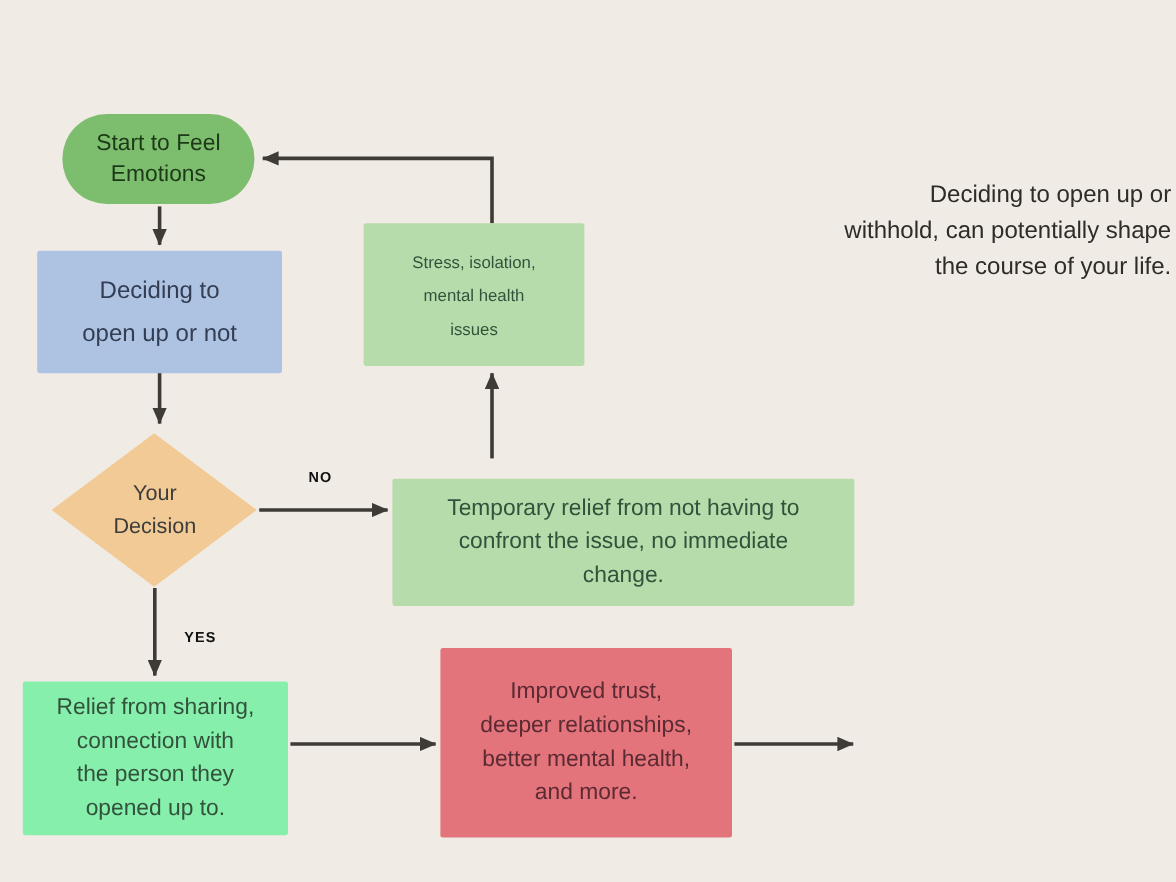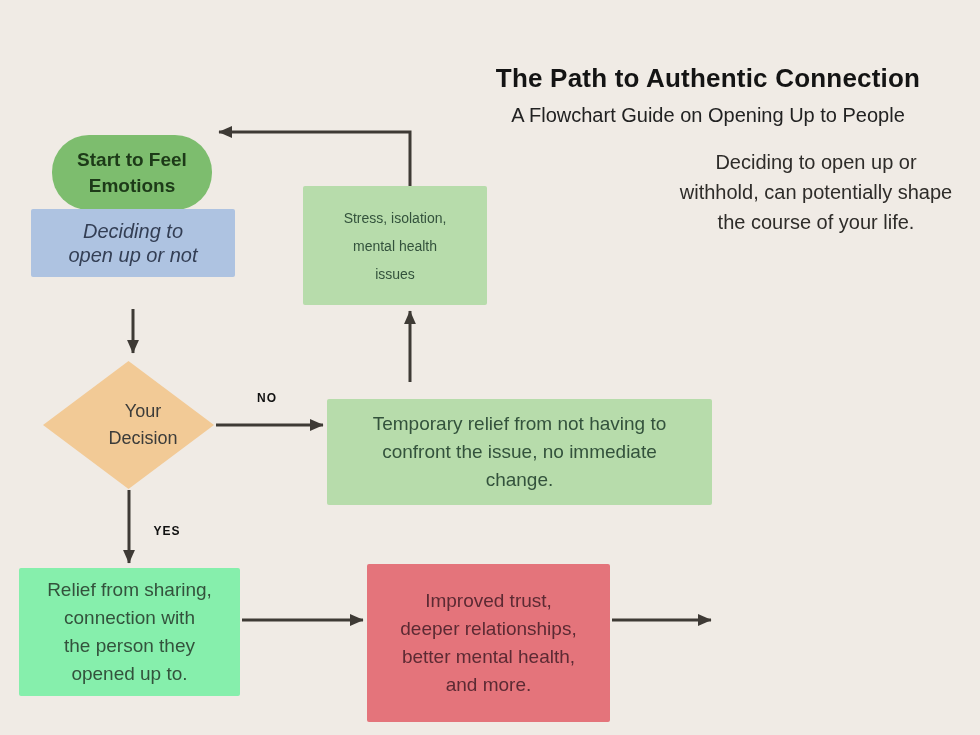--- a/index.html
+++ b/index.html
@@ -17,65 +17,61 @@
   }
   .title{
     font-size:26px;font-weight:bold;color:#141414;
     letter-spacing:.2px;line-height:32px;margin:0;
   }
   .subtitle{
     font-size:20px;color:#222;line-height:26px;margin-top:8px;
   }
   .description{
     position:absolute;left:656px;top:147px;width:320px;
-    text-align:center;font-size:20px;line-height:30px;color:#2e2c29;
+    text-align:right;font-size:20px;line-height:30px;color:#2e2c29;
     white-space:pre-line;
   }
   
   .node{
     position:absolute;display:flex;align-items:center;justify-content:center;
     text-align:center;box-sizing:border-box;white-space:pre-line;
   }
-  .terminator{border-radius:37px;font-weight:bold;margin-top:40px;}
+  .terminator{border-radius:37px;font-weight:normal;}
   #node-start{left:52px;top:95px;width:160px;height:75px;font-size:19px;line-height:26px;}
-  #node-deciding{left:31px;top:209px;width:204px;height:68px;font-size:20px;line-height:24px;border-radius:2px;font-style:italic;}
+  #node-deciding{left:31px;top:209px;width:204px;height:102px;font-size:20px;line-height:36px;border-radius:2px;}
   #node-stress{left:303px;top:186px;width:184px;height:119px;font-size:14px;line-height:28px;border-radius:2px;}
   #diamond-shape{
     position:absolute;left:43px;top:361px;width:171px;height:128px;
     clip-path:polygon(50% 0,100% 50%,50% 100%,0 50%);
   }
   #node-decision-label{
-    position:absolute;left:72px;top:361px;width:142px;height:128px;
+    position:absolute;left:58px;top:361px;width:142px;height:128px;
     display:flex;align-items:center;justify-content:center;text-align:center;
     font-size:18px;line-height:27px;white-space:pre-line;
   }
   #node-temporary{left:327px;top:399px;width:385px;height:106px;font-size:19px;line-height:28px;border-radius:2px;}
   #node-relief{left:19px;top:568px;width:221px;height:128px;font-size:19px;line-height:28px;border-radius:2px;}
-  #node-improved{left:367px;top:564px;width:243px;height:158px;font-size:19px;line-height:28px;border-radius:2px;}
+  #node-improved{left:367px;top:540px;width:243px;height:158px;font-size:19px;line-height:28px;border-radius:2px;}
   #node-success{left:715px;top:587px;width:162px;height:70px;font-size:24px;border-radius:35px;letter-spacing:.3px;}
   
   .edge-label{
     position:absolute;font-size:12px;font-weight:bold;color:#111;
     letter-spacing:1px;
   }
   #label-no{left:243px;top:391px;width:48px;text-align:center;}
   #label-yes{left:143px;top:524px;width:48px;text-align:center;}
   
   #arrow-layer{position:absolute;left:0;top:0;pointer-events:none;}
   .arrow{fill:none;stroke-width:3;}
 </style>
 </head>
 <body>
 
 <div id="canvas" style="background-color: rgb(240, 235, 229);">
 
-  <div class="header">
-    <div class="title">The Path to Authentic Connection</div>
-    <div class="subtitle">A Flowchart Guide on Opening Up to People</div>
-  </div>
   <div class="description">Deciding to open up or
 withhold, can potentially shape
 the course of your life.</div>
 
   <svg id="arrow-layer" width="980" height="735" viewBox="0 0 980 735">
     <defs>
       <marker id="ah" viewBox="0 0 4.6 4" markerWidth="4.6" markerHeight="4" refX="4.4" refY="2" orient="auto">
         <path id="arrowhead" d="M0,0 L4.6,2 L0,4 Z" style="fill: rgb(62, 58, 53);"></path>
       </marker>
     </defs>

